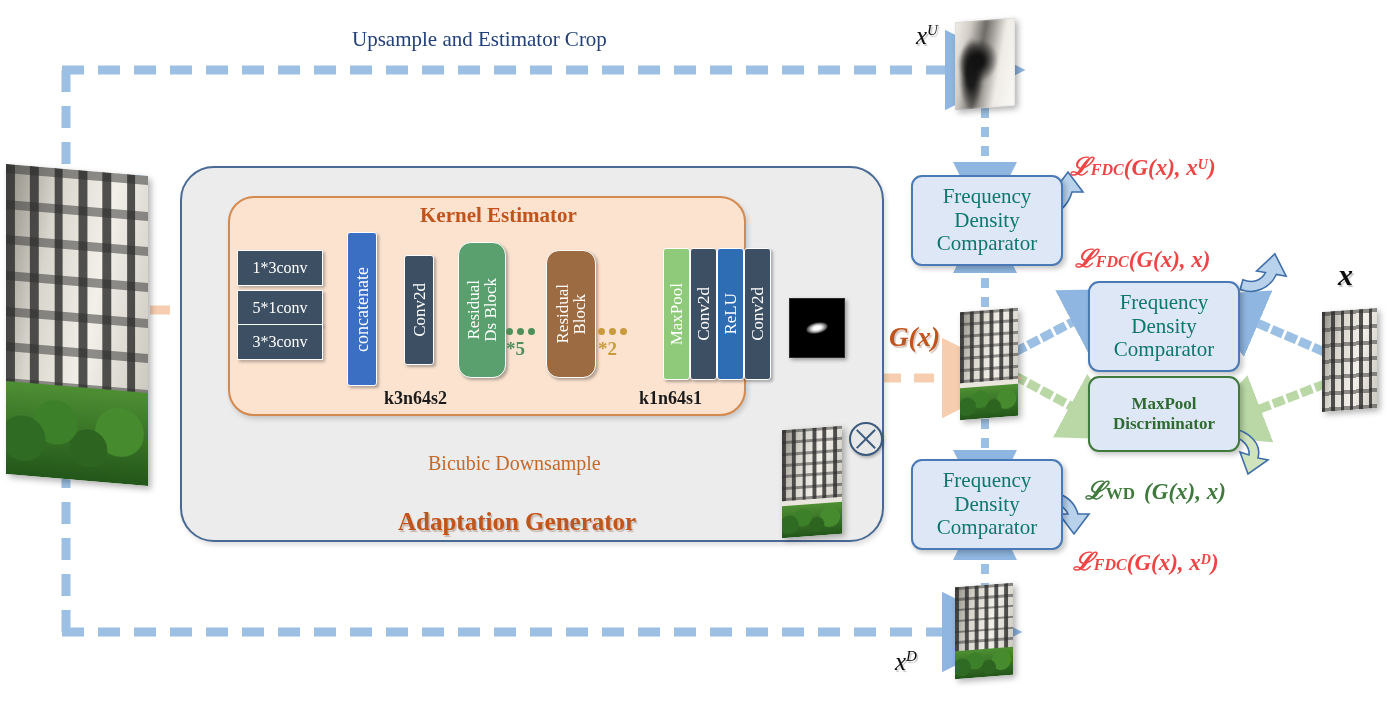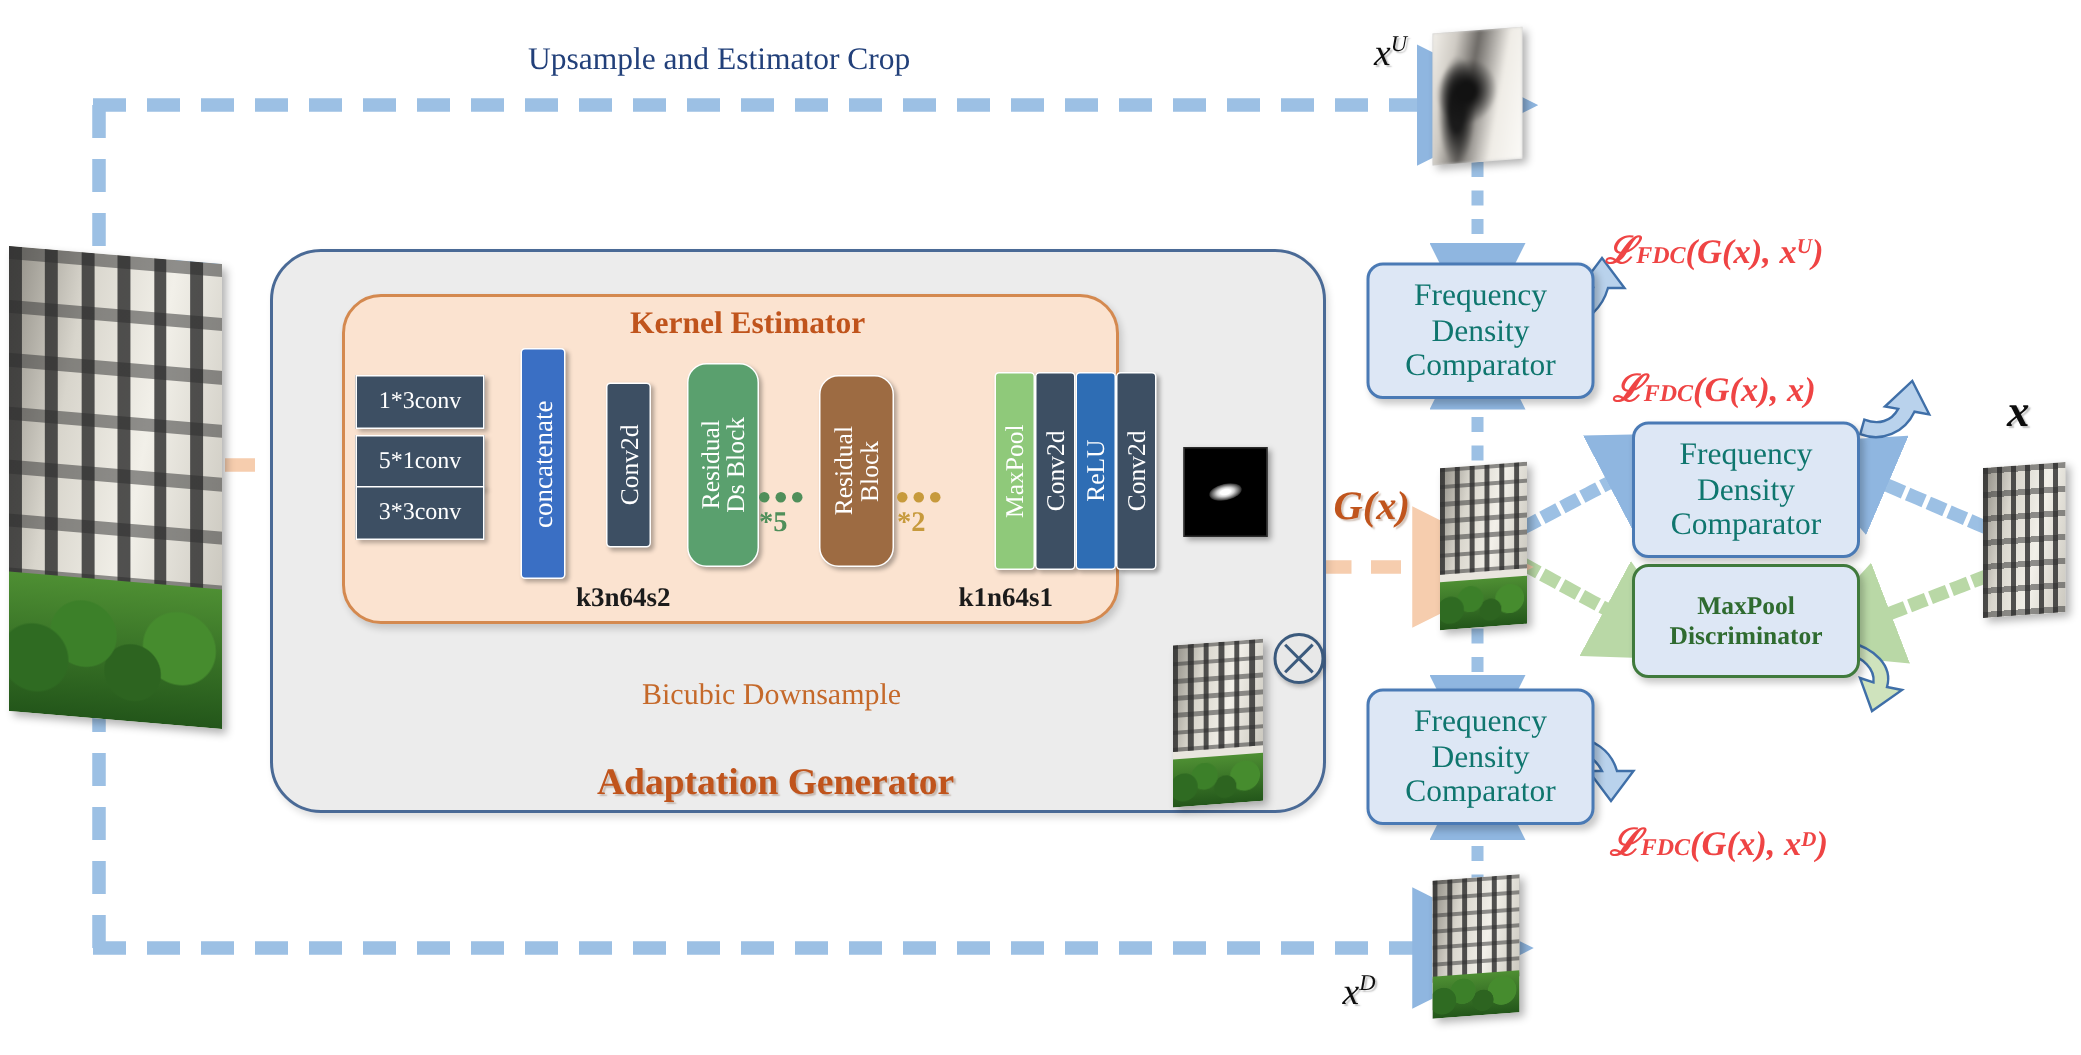--- a/index.html
+++ b/index.html
@@ -349,18 +349,21 @@
   </div>
 
   <div class="abs math navy" style="left:1070px;top:148px;">
     <span class="cal">ℒ</span><span class="sub">FDC</span><span class="arg">(</span><span class="arg">G(x)</span><span class="arg">, </span><span class="arg">x</span><span class="sup">U</span><span class="arg">)</span>
   </div>
 
   <div class="abs math navy" style="left:1075px;top:240px;">
     <span class="cal">ℒ</span><span class="sub">FDC</span><span class="arg">(</span><span class="arg">G(x)</span><span class="arg">, </span><span class="arg">x</span><span class="arg">)</span>
   </div>
 
+  <div class="abs math greenL" style="left:1085px;top:472px;">
+    <span class="cal">ℒ</span><span class="sub-up">WD</span><span class="arg" style="padding-left:9px;">(</span><span class="arg">G(x)</span><span class="arg">, </span><span class="arg">x</span><span class="arg">)</span>
+  </div>
 
   <div class="abs math navy" style="left:1073px;top:543px;">
     <span class="cal">ℒ</span><span class="sub">FDC</span><span class="arg">(</span><span class="arg">G(x)</span><span class="arg">, </span><span class="arg">x</span><span class="sup">D</span><span class="arg">)</span>
   </div>
 
 </div>
 
 </body></html>

